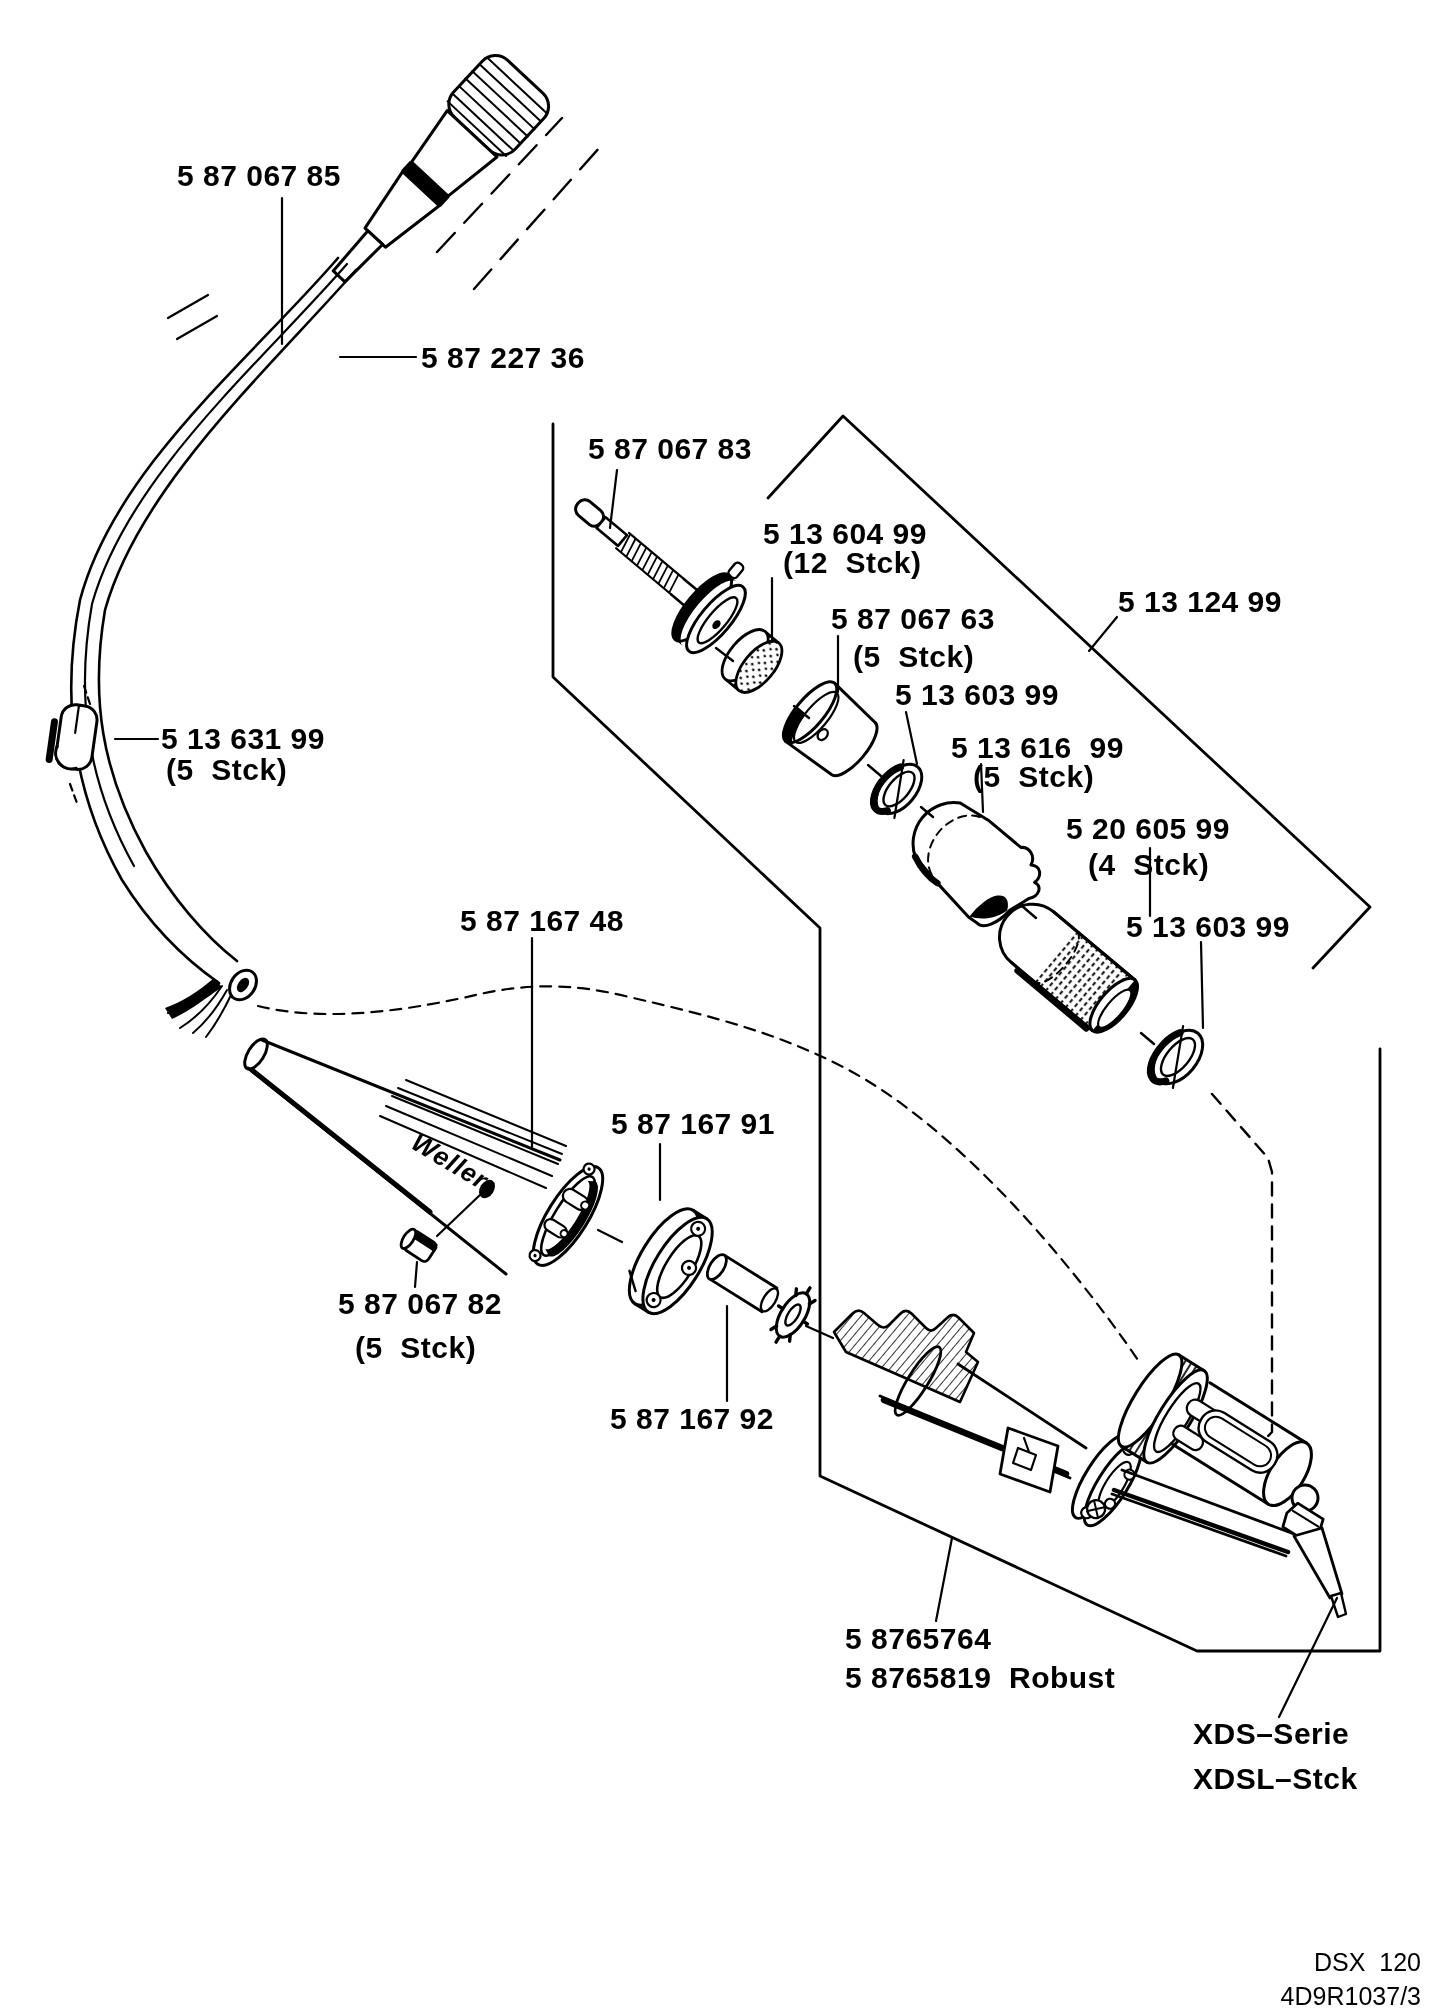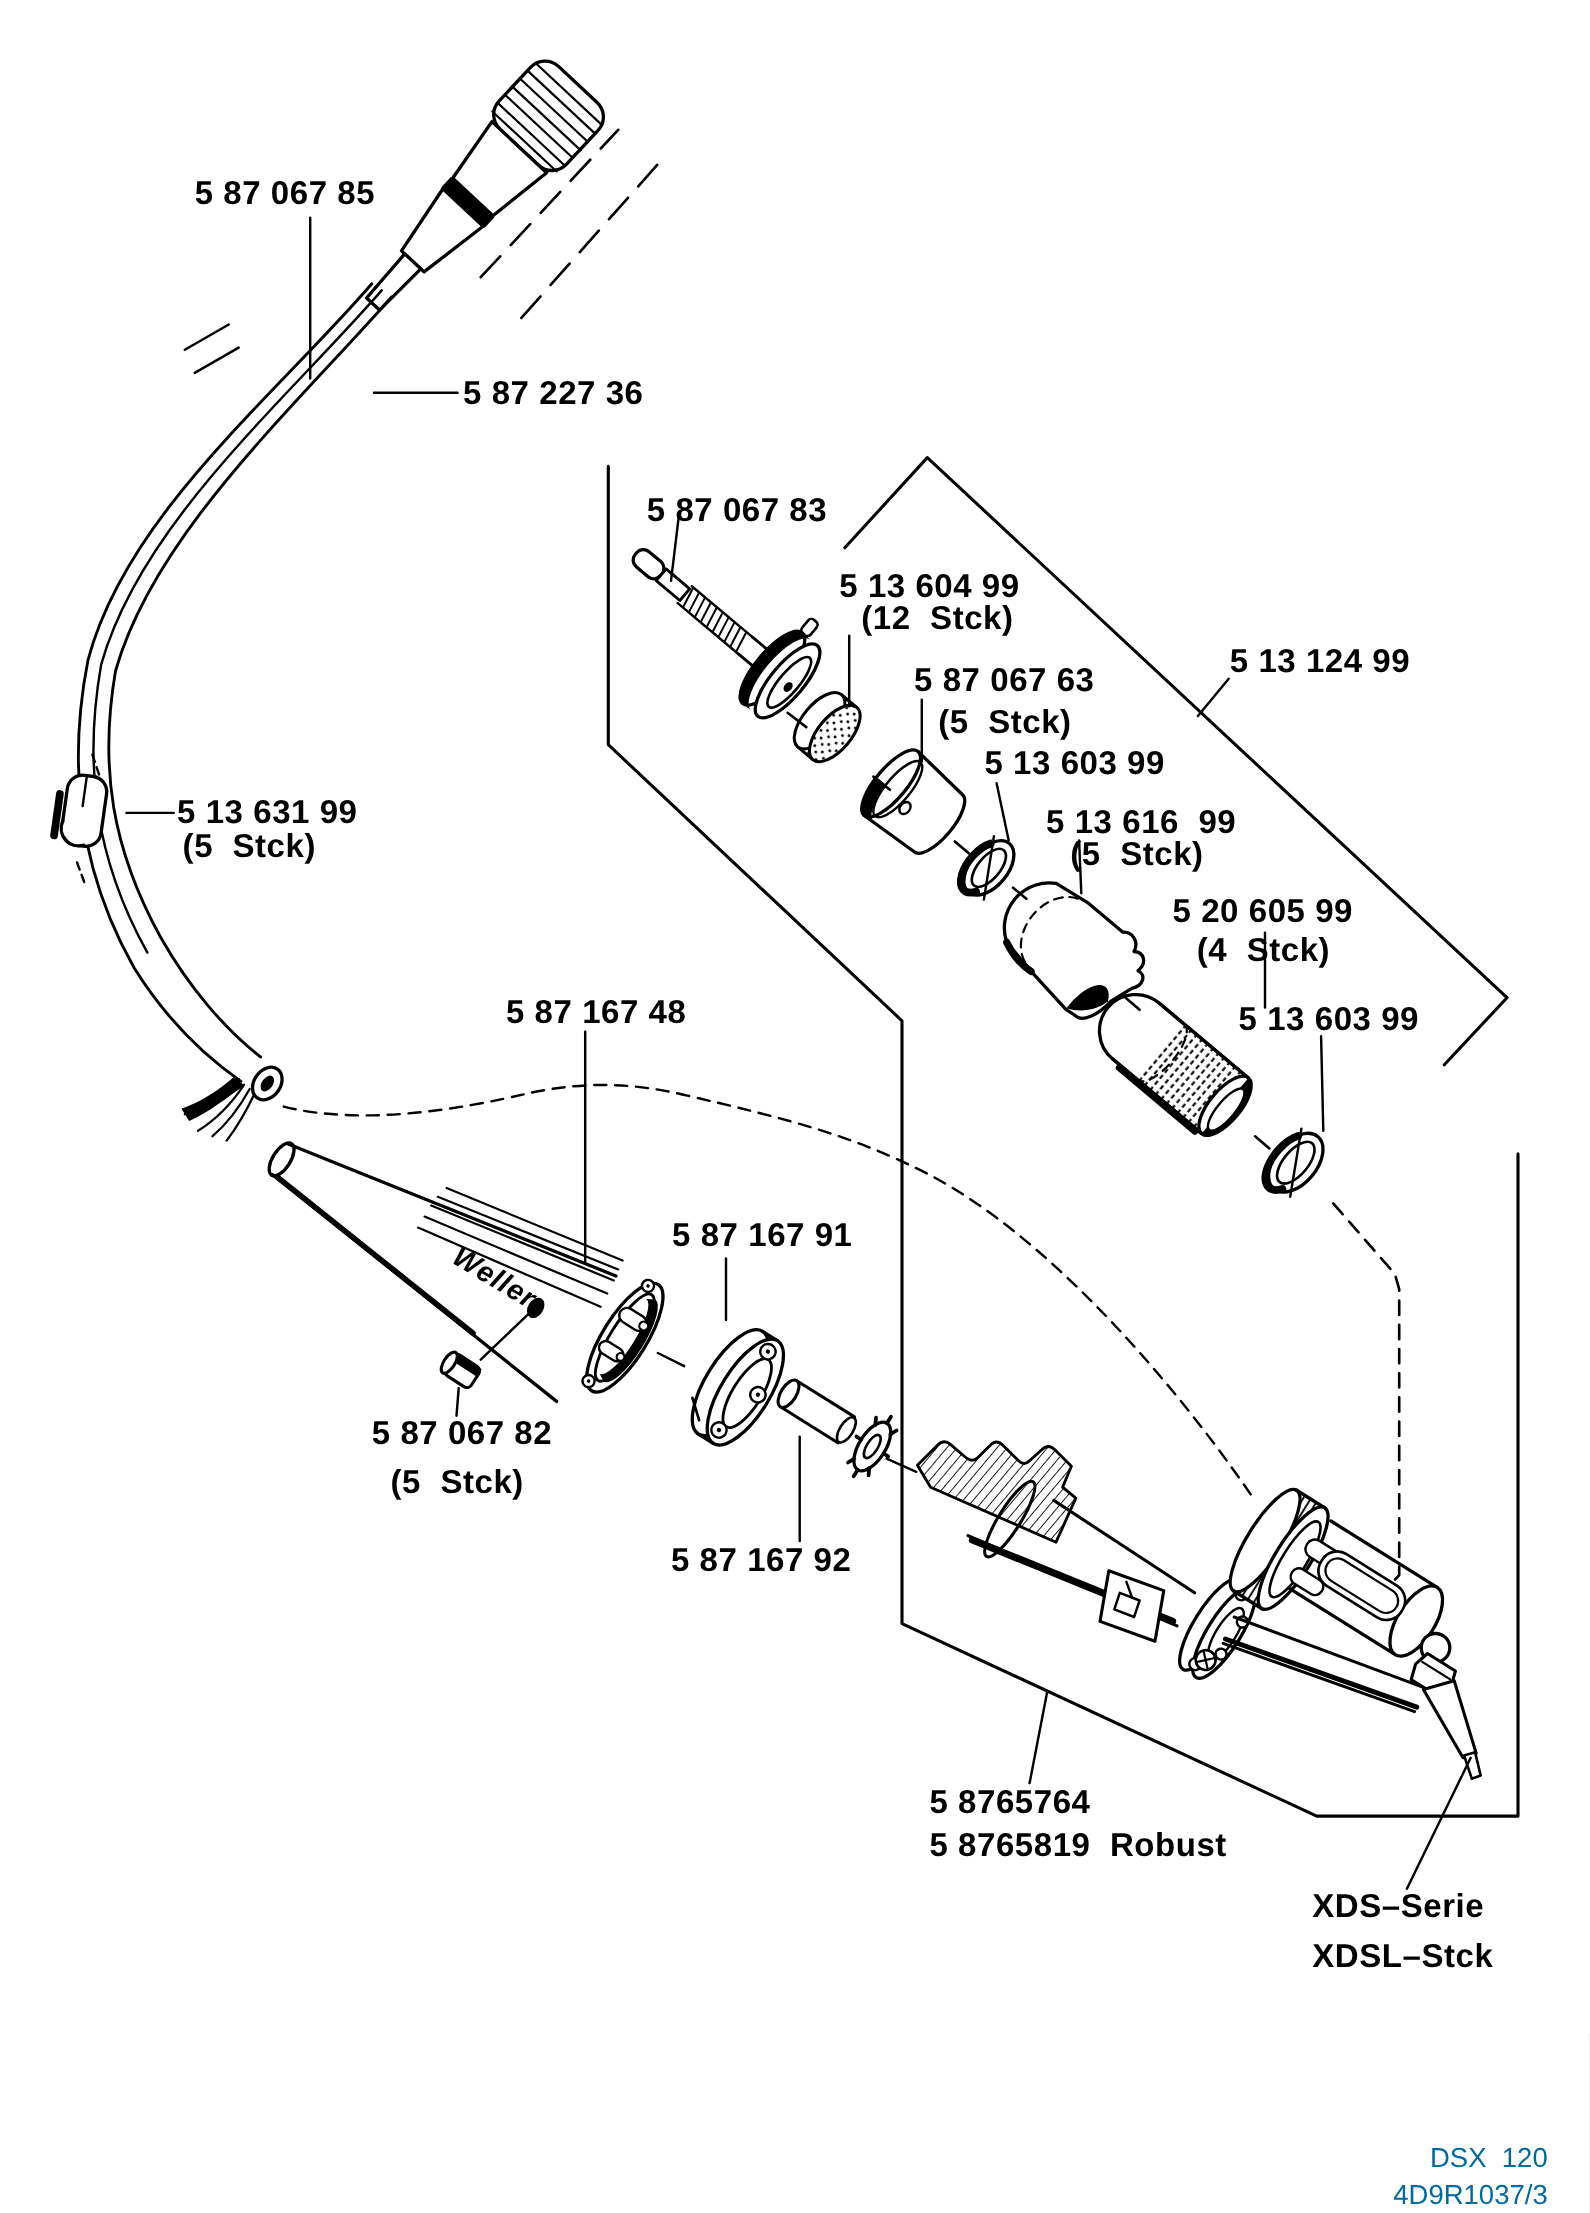--- a/index.html
+++ b/index.html
@@ -1,22 +1,22 @@
 <!DOCTYPE html>
 <html><head>
 <meta charset="utf-8">
 <style>
   html,body{margin:0;padding:0;background:#e8e8e8;}
   #stage{position:relative;width:1445px;height:2012px;background:#ffffff;overflow:hidden;
          font-family:"Liberation Sans",sans-serif;}
   #art{position:absolute;left:0;top:0;}
   .lbl{position:absolute;font:700 30px "Liberation Sans",sans-serif;color:#000;
        white-space:pre;line-height:1;letter-spacing:.5px;}
-  .foot{position:absolute;font:400 25px "Liberation Sans",sans-serif;color:#0369a1;
-        white-space:pre;line-height:1;right:38px;text-align:left;}
+  .foot{position:absolute;font:400 25px "Liberation Sans",sans-serif;color:#000000;
+        white-space:pre;line-height:1;right:24px;text-align:left;}
   .brand{position:absolute;left:408px;top:1146px;font:900 26px "Liberation Sans",sans-serif;
          font-style:italic;color:#000;transform:rotate(31deg);letter-spacing:1px;}
   svg *{stroke-linejoin:round;stroke-linecap:round;}
 </style>
 </head>
 <body>
 
 <div id="stage">
 
 <svg id="art" width="1445" height="2012" viewBox="0 0 1445 2012">
@@ -291,21 +291,21 @@
     <path d="M437,1236 L481,1194"></path>
     <path d="M417,1262 L415,1287"></path>
     <path d="M727,1306 L727,1401"></path>
     <path d="M952,1538 L936,1621"></path>
     <path d="M1337,1598 L1279,1717"></path>
   </g>
 </svg>
 
   <div class="lbl" style="left:177px;top:161px">5 87 067 85</div>
   <div class="lbl" style="left:421px;top:343px">5 87 227 36</div>
-  <div class="lbl" style="left:588px;top:450px">5 87 067 83</div>
+  <div class="lbl" style="left:588px;top:434px">5 87 067 83</div>
   <div class="lbl" style="left:763px;top:519px">5 13 604 99</div>
   <div class="lbl" style="left:783px;top:548px">(12  Stck)</div>
   <div class="lbl" style="left:831px;top:604px">5 87 067 63</div>
   <div class="lbl" style="left:853px;top:642px">(5  Stck)</div>
   <div class="lbl" style="left:895px;top:680px">5 13 603 99</div>
   <div class="lbl" style="left:951px;top:733px">5 13 616  99</div>
   <div class="lbl" style="left:973px;top:762px">(5  Stck)</div>
   <div class="lbl" style="left:1118px;top:587px">5 13 124 99</div>
   <div class="lbl" style="left:1066px;top:814px">5 20 605 99</div>
   <div class="lbl" style="left:1088px;top:850px">(4  Stck)</div>

